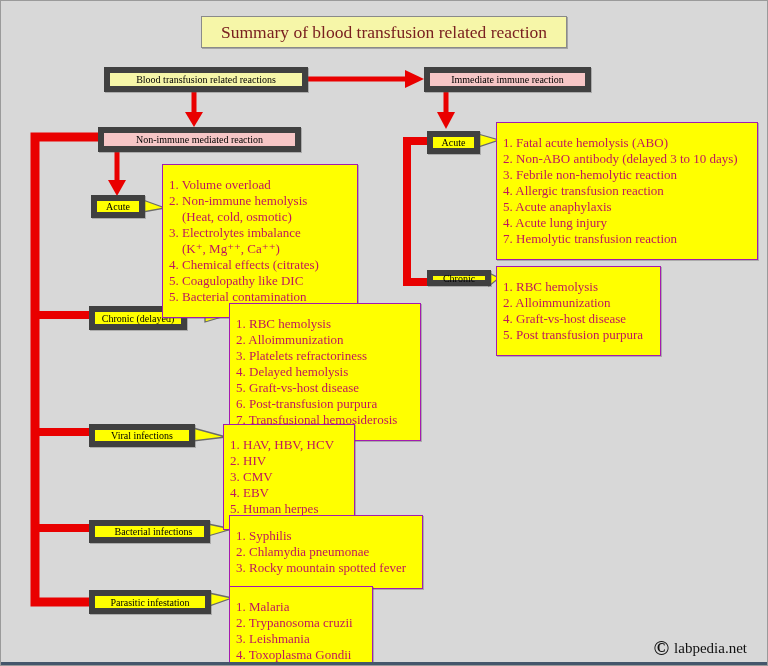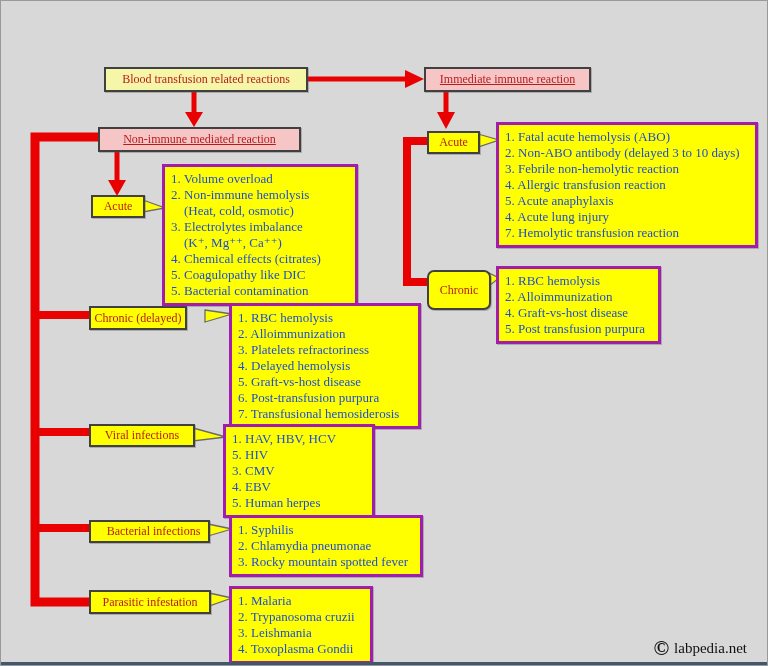--- a/index.html
+++ b/index.html
@@ -4,35 +4,35 @@
 <style>
   html,body{margin:0;padding:0;background:#c9c9c9;}
   .stage{
     position:relative;width:768px;height:666px;margin:0 auto;
     background:#d8d8d8;overflow:hidden;border:1px solid #9a9a9a;box-sizing:border-box;
     font-family:"Liberation Serif","DejaVu Serif",serif;
   }
   svg.overlay{position:absolute;left:0;top:0;z-index:1;pointer-events:none;}
   .box{
     position:absolute;z-index:2;box-sizing:border-box;
-    border:2px solid #404040;display:flex;align-items:center;justify-content:center;
-    color:#b91c1c;font-size:12px;white-space:nowrap;
+    border:6px solid #404040;display:flex;align-items:center;justify-content:center;
+    color:#000000;font-size:10px;white-space:nowrap;
     box-shadow:1px 1px 0 rgba(90,90,90,.35);
   }
   .pale{background:#f6f6a8;}
-  .pink{background:#f6c6c6;text-decoration:underline;}
+  .pink{background:#f6c6c6;}
   .yellow{background:#ffff00;}
   .title{
     font-size:17.5px;color:#7a2020;border:1px solid #8a8a8a;
     box-shadow:1px 1px 0 rgba(90,90,90,.4);
   }
   .list{
     position:absolute;z-index:2;box-sizing:border-box;background:#ffff00;
-    border:3px solid #a21caf;color:#1d4ed8;font-size:13px;line-height:16px;
-    padding:4px 6px;box-shadow:1px 1px 0 rgba(90,90,90,.35);
+    border:1px solid #a21caf;color:#be185d;font-size:13px;line-height:16px;
+    padding:12px 6px;box-shadow:1px 1px 0 rgba(90,90,90,.35);
   }
   .list .line{white-space:pre;}
   .watermark{
     position:absolute;z-index:2;right:20px;bottom:6px;display:flex;align-items:center;gap:5px;
     color:#111;
   }
   .watermark .csym{font-size:21px;font-weight:bold;line-height:1;}
   .watermark .wtext{font-size:15px;}
   .bottombar{position:absolute;z-index:3;left:0;right:0;bottom:0;height:3px;background:#44566b;}
 </style>
@@ -67,20 +67,21 @@
       <polygon points="142,199 164,207 142,211"></polygon>
       <polygon points="204,309 231,313 204,321"></polygon>
       <polygon points="192,427 225,436 192,440"></polygon>
       <polygon points="207,523 231,528 207,535"></polygon>
       <polygon points="208,592 231,597 208,605"></polygon>
       <polygon points="477,133 498,139 477,146"></polygon>
       <polygon points="488,272 498,277 488,285"></polygon>
     </g>
   </svg>
 
+  <div class="box pale title" style="left:200px;top:15px;width:366px;height:32px;">Summary of blood transfusion related reaction</div>
 
   <div class="box pale" style="left:103px;top:66px;width:204px;height:25px;">Blood transfusion related reactions</div>
   <div class="box pink" style="left:423px;top:66px;width:167px;height:25px;">Immediate immune reaction</div>
   <div class="box pink" style="left:97px;top:126px;width:203px;height:25px;">Non-immune mediated reaction</div>
 
   <div class="box yellow" style="left:90px;top:194px;width:54px;height:23px;">Acute</div>
   <div class="box yellow" style="left:88px;top:305px;width:98px;height:24px;">Chronic (delayed)</div>
   <div class="box yellow" style="left:88px;top:423px;width:106px;height:23px;">Viral infections</div>
   <div class="box yellow" style="left:88px;top:519px;width:121px;height:23px;padding-left:8px;">Bacterial infections</div>
   <div class="box yellow" style="left:88px;top:589px;width:122px;height:24px;text-align:center;">Parasitic infestation</div>
@@ -97,41 +98,41 @@
     </div>
   <div class="list" style="left:228px;top:302px;width:192px;">
       <div class="line">1. RBC hemolysis</div>
       <div class="line">2. Alloimmunization</div>
       <div class="line">3. Platelets refractoriness</div>
       <div class="line">4. Delayed hemolysis</div>
       <div class="line">5. Graft-vs-host disease</div>
       <div class="line">6. Post-transfusion purpura</div>
       <div class="line">7. Transfusional hemosiderosis</div>
     </div>
-  <div class="list" style="left:222px;top:423px;width:152px;">
+  <div class="list" style="left:222px;top:423px;width:132px;">
       <div class="line">1. HAV, HBV, HCV</div>
-      <div class="line">5. HIV</div>
+      <div class="line">2. HIV</div>
       <div class="line">3. CMV</div>
       <div class="line">4. EBV</div>
       <div class="line">5. Human herpes</div>
     </div>
   <div class="list" style="left:228px;top:514px;width:194px;">
       <div class="line">1. Syphilis</div>
       <div class="line">2. Chlamydia pneumonae</div>
       <div class="line">3. Rocky mountain spotted fever</div>
     </div>
   <div class="list" style="left:228px;top:585px;width:144px;">
       <div class="line">1. Malaria</div>
       <div class="line">2. Trypanosoma cruzii</div>
       <div class="line">3. Leishmania</div>
       <div class="line">4. Toxoplasma Gondii</div>
     </div>
 
   <div class="box yellow" style="left:426px;top:130px;width:53px;height:23px;">Acute</div>
-  <div class="box yellow" style="left:426px;top:269px;width:64px;height:40px;border-radius:7px;">Chronic</div>
+  <div class="box yellow" style="left:426px;top:269px;width:64px;height:16px;">Chronic</div>
 
   <div class="list" style="left:495px;top:121px;width:262px;">
       <div class="line">1. Fatal acute hemolysis (ABO)</div>
       <div class="line">2. Non-ABO antibody (delayed 3 to 10 days)</div>
       <div class="line">3. Febrile non-hemolytic reaction</div>
       <div class="line">4. Allergic transfusion reaction</div>
       <div class="line">5. Acute anaphylaxis</div>
       <div class="line">4. Acute lung injury</div>
       <div class="line">7. Hemolytic transfusion reaction</div>
     </div>

